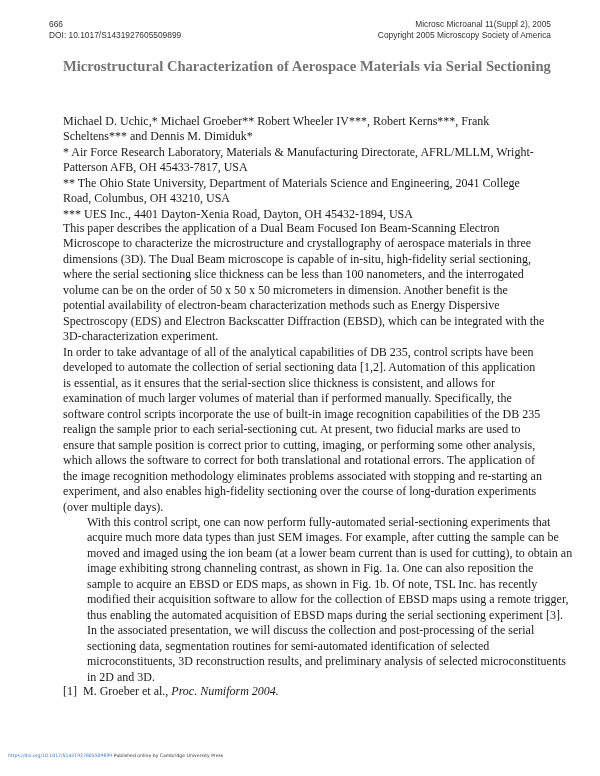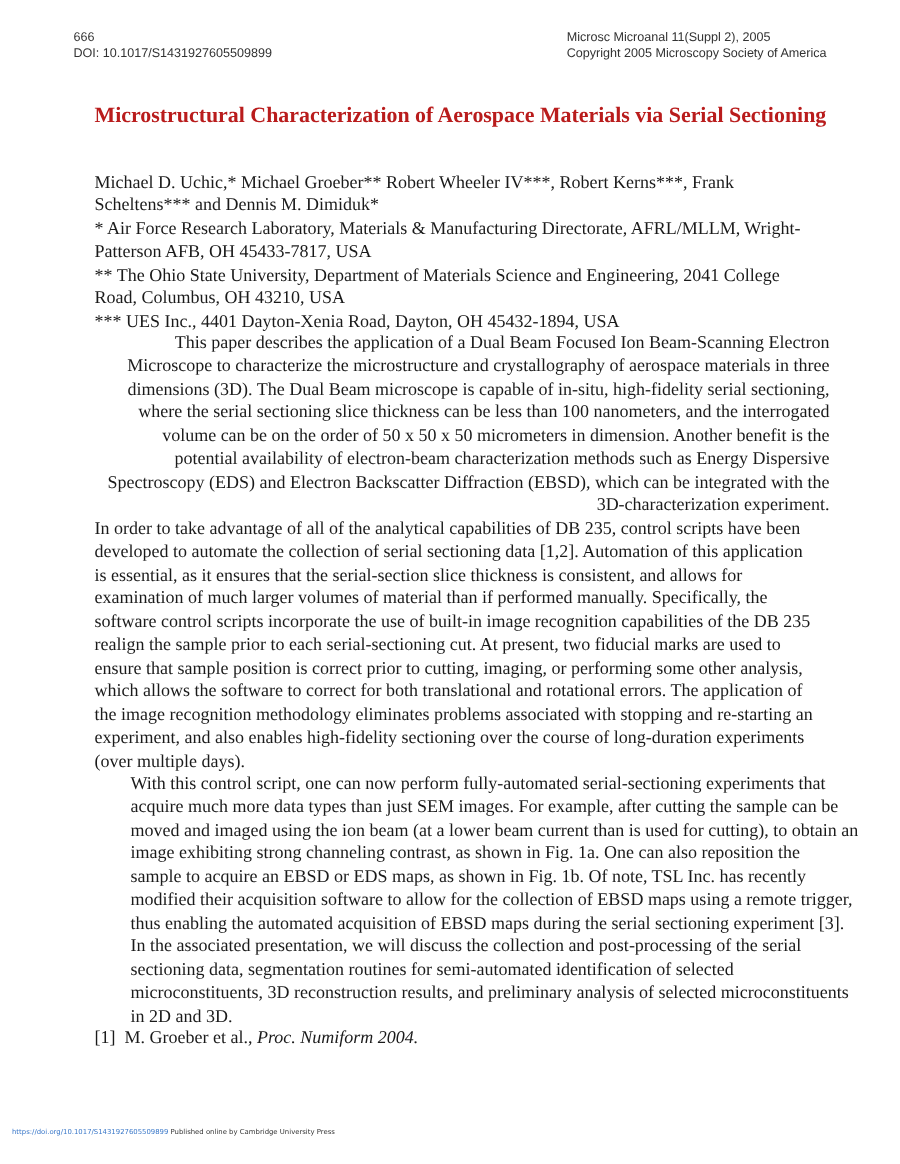--- a/index.html
+++ b/index.html
@@ -1,42 +1,42 @@
 <!DOCTYPE html>
 <html><head>
   <meta charset="utf-8">
   <style>
     html, body { margin: 0; padding: 0; background: #ffffff; }
     body { width: 600px; height: 776px; position: relative; overflow: hidden; color: #111; }
     .page { position: absolute; left: 0; top: 0; width: 600px; height: 776px; }
     .hdr { position: absolute; top: 19px; font-family: "Liberation Sans", sans-serif; font-size: 8.4px; line-height: 10.5px; color: #333; }
     .hdr-left { left: 49px; }
-    .title { position: absolute; left: 63px; top: 69px; width: 480px; font-family: "Liberation Serif", serif; font-weight: bold; font-size: 14.6px; line-height: 16px; color: #b91c1c; margin: 0; }
+    .title { position: absolute; left: 63px; top: 58px; width: 480px; font-family: "Liberation Serif", serif; font-weight: bold; font-size: 14.6px; line-height: 16px; color: #737373; margin: 0; }
     .block { position: absolute; left: 63px; width: 490px; font-family: "Liberation Serif", serif; font-size: 12px; line-height: 15.45px; color: #1a1a1a; }
     .line { display: block; white-space: nowrap; }
     .authors { top: 114px; }
-    .para1 { top: 221px; text-align: right; }
+    .para1 { top: 221px; }
     .para2 { top: 345px; }
     .para3 { top: 515px; margin-left: 24px; }
     .ref { top: 684px; }
     .ref i { font-style: italic; text-align: right; }
     .footer { position: absolute; left: 8px; top: 753px; font-family: "DejaVu Sans", sans-serif; font-size: 4.6px; line-height: 6px; white-space: nowrap; color: #333; }
     .footer .link { color: #3a78c9; }
   </style>
 </head>
 <body>
 
 <div class="page">
 
   <div class="hdr hdr-left">
     <div>666</div>
     <div>DOI: 10.1017/S1431927605509899</div>
   </div>
 
-  <div class="hdr" style="left:auto; right:49px; text-align:left;">
+  <div class="hdr" style="left:auto; right:49px; text-align:right;">
     <div>Microsc Microanal 11(Suppl 2), 2005</div>
     <div>Copyright 2005 Microscopy Society of America</div>
   </div>
 
   <h1 class="title">
     <span class="line">Microstructural Characterization of Aerospace Materials via Serial Sectioning</span>
   </h1>
 
   <div class="block authors">
     <span class="line">Michael D. Uchic,* Michael Groeber** Robert Wheeler IV***, Robert Kerns***, Frank</span>

